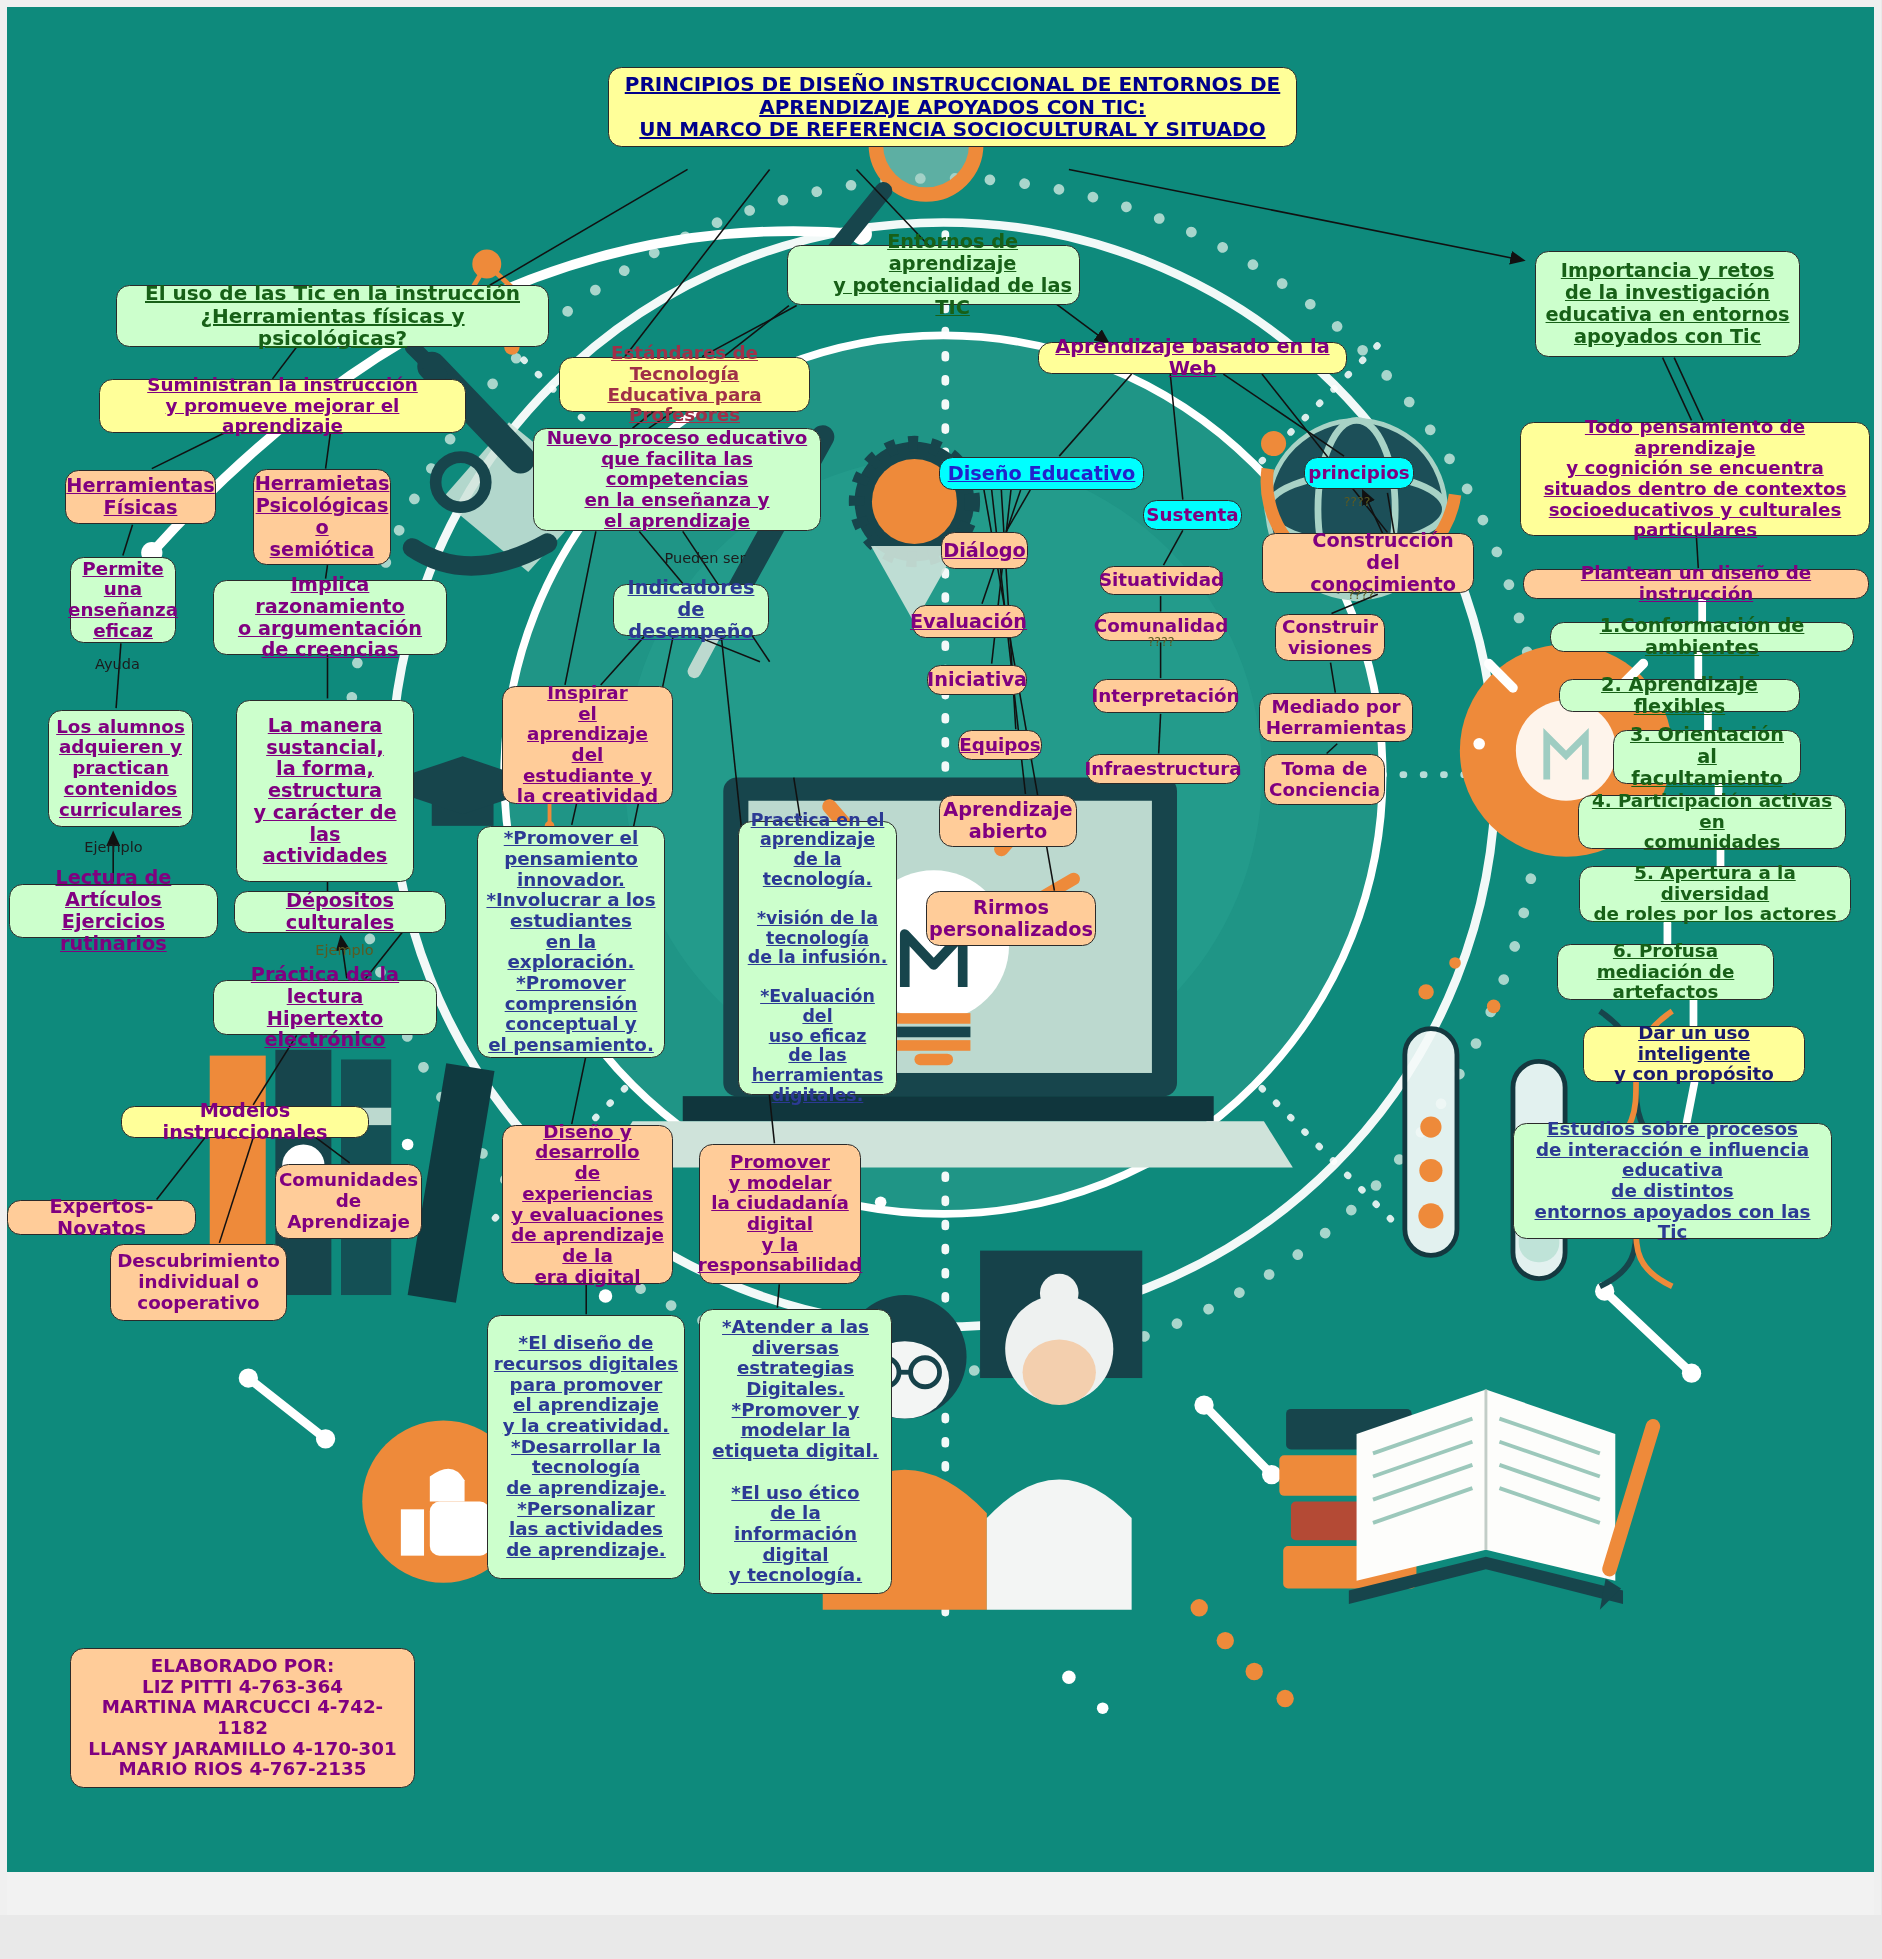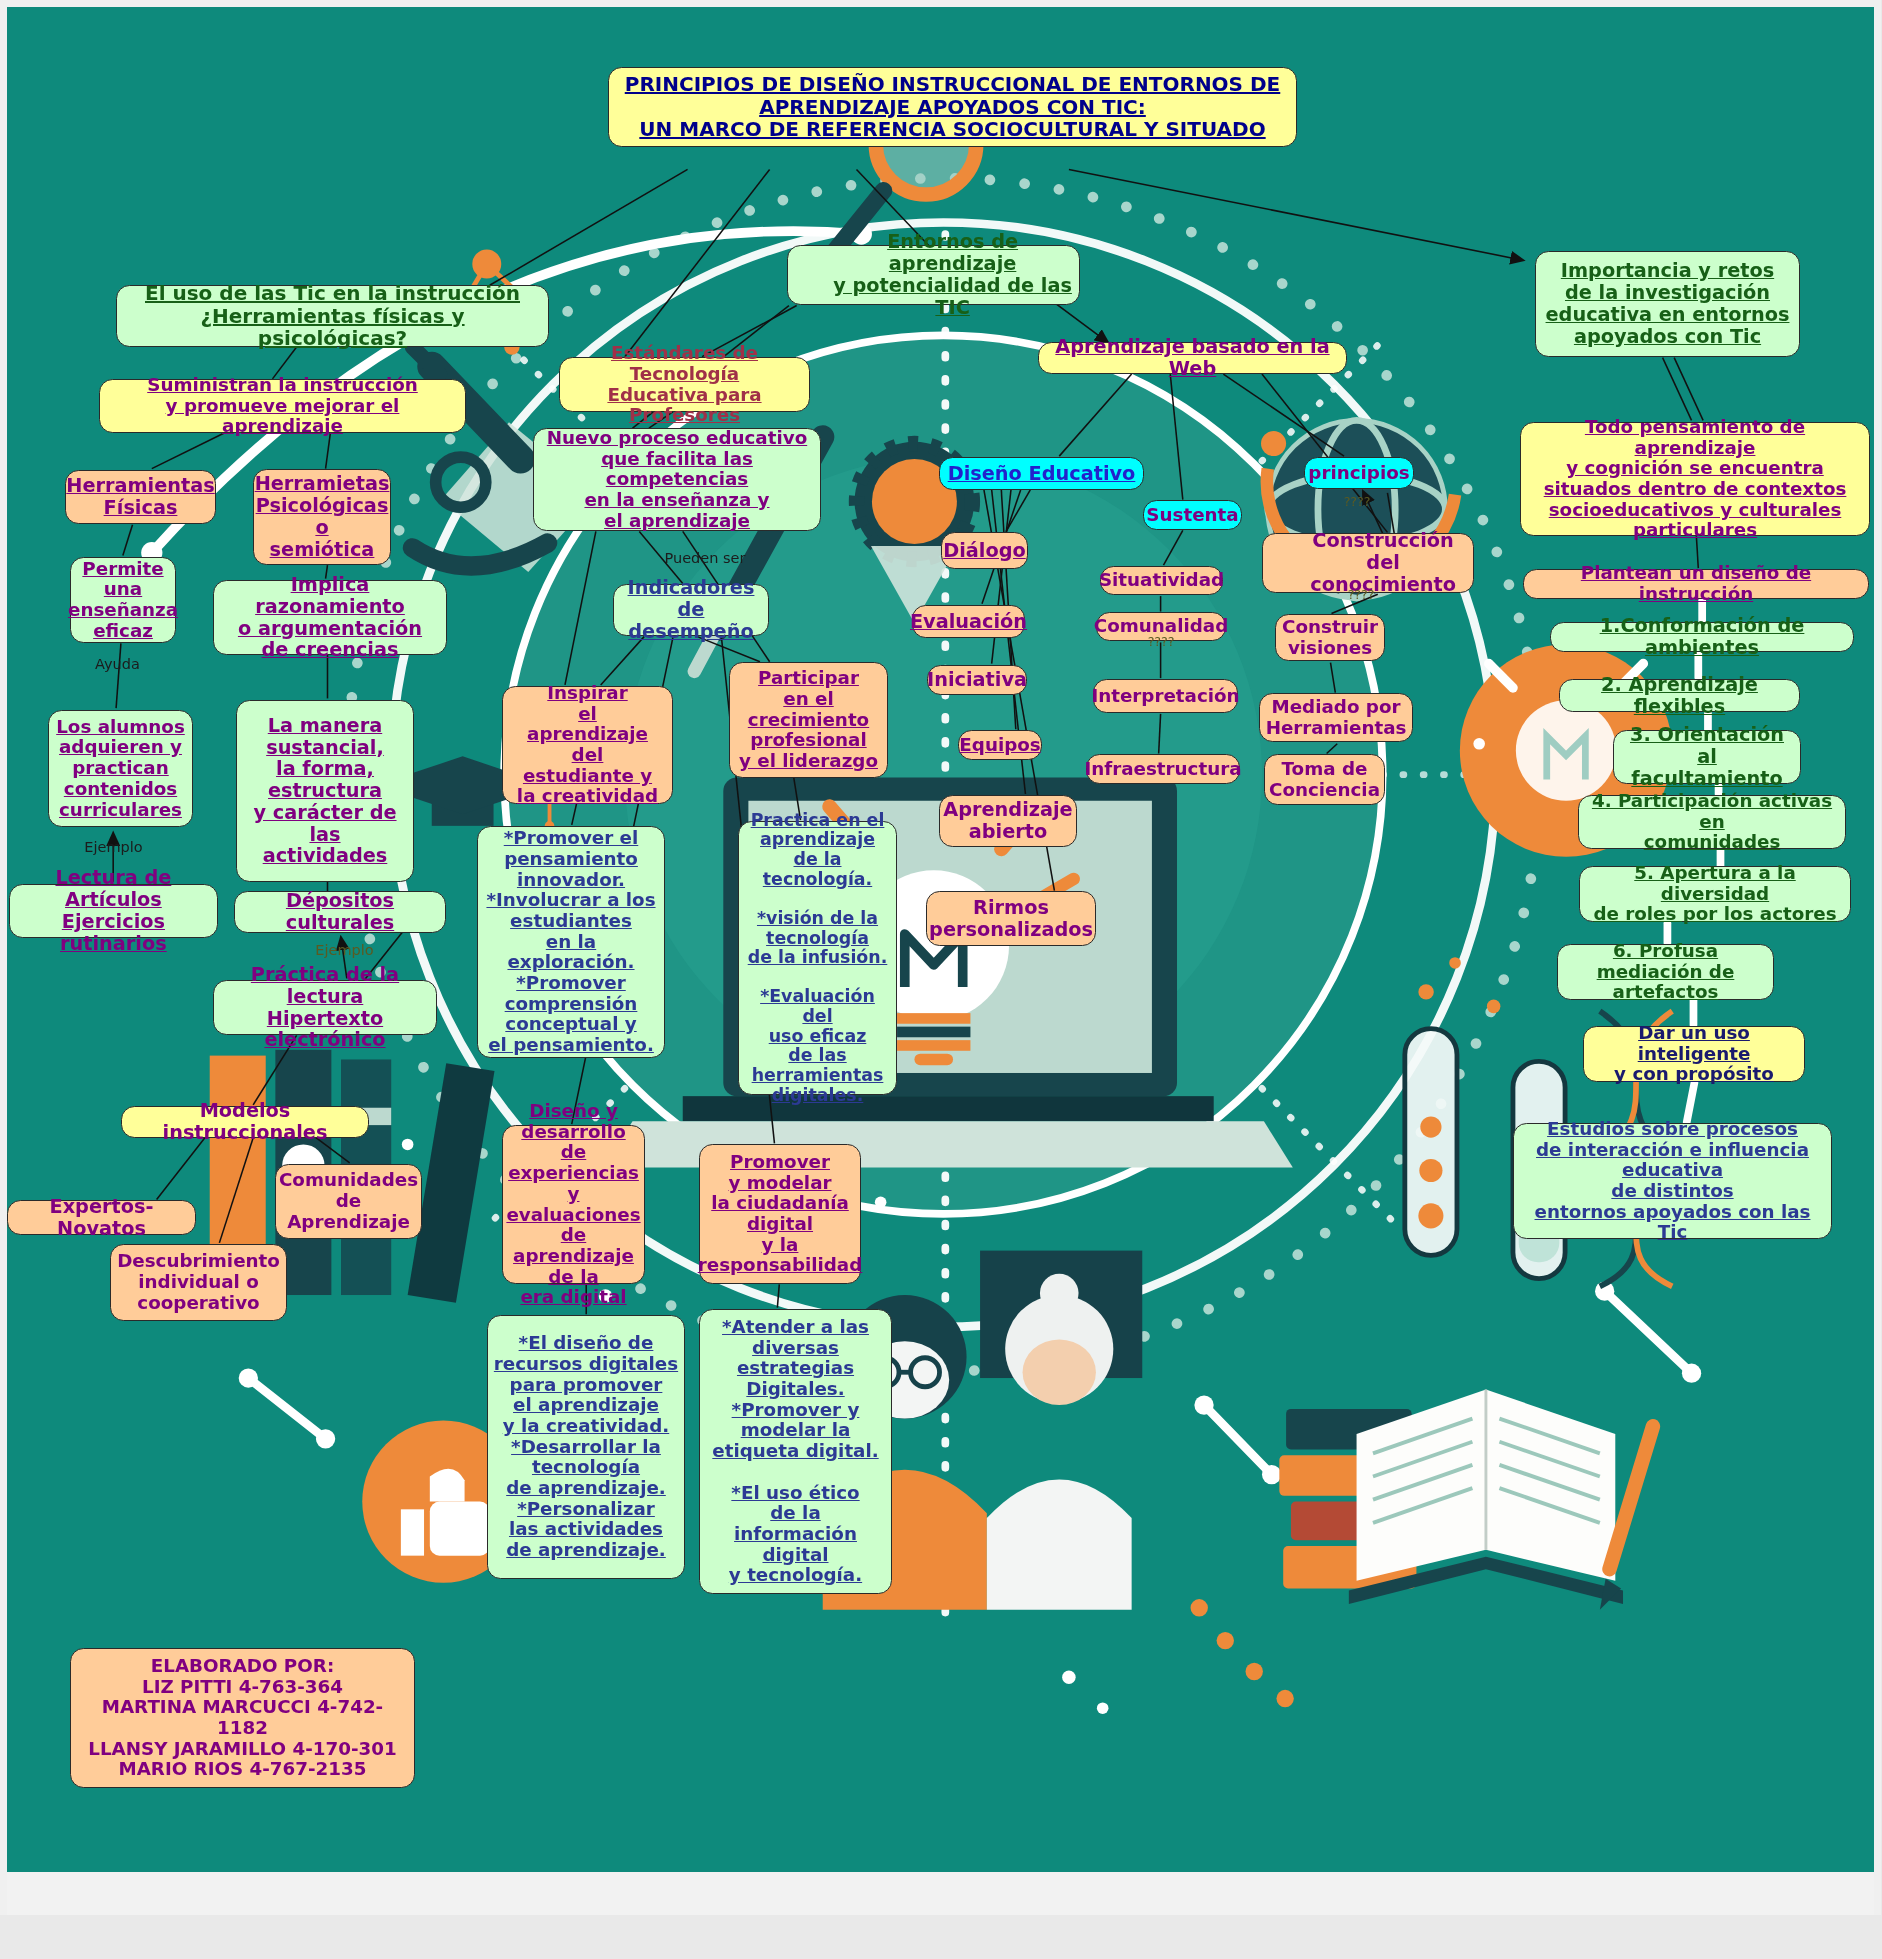--- a/index.html
+++ b/index.html
@@ -385,25 +385,20 @@
 visiones</div>
     <div class="node peach" style="left: 1252px; top: 686px; width: 154px; height: 49px; font-size: 18.3px;">Mediado por
 Herramientas</div>
     <div class="node peach" style="left: 1257px; top: 747px; width: 121px; height: 51px; font-size: 18.3px;">Toma de
 Conciencia</div>
     <div class="node peach u" style="left: 495px; top: 679px; width: 171px; height: 118px; font-size: 18.3px;">Inspirar 
 el 
 aprendizaje del 
 estudiante y
  la creatividad</div>
-    <div class="node peach u" style="left: 722px; top: 655px; width: 159px; height: 116px; font-size: 18.3px;">Participar 
-en el 
-crecimiento 
-profesional
-y el liderazgo</div>
     <div class="node peach" style="left: 932px; top: 788px; width: 138px; height: 52px; font-size: 19.3px;">Aprendizaje
 abierto</div>
     <div class="node peach" style="left: 919px; top: 884px; width: 170px; height: 55px; font-size: 19.3px;">Rirmos
 personalizados</div>
     <div class="node green-bl u" style="left: 470px; top: 819px; width: 188px; height: 232px; font-size: 18.3px;">*Promover el 
 pensamiento 
 innovador.
 *Involucrar a los
  estudiantes 
 en la exploración.
@@ -417,21 +412,21 @@
 
 *visión de la
  tecnología
  de la infusión.
 
 *Evaluación del
  uso eficaz 
 de las 
 herramientas 
 digitales.</div>
-    <div class="node peach u" style="left: 495px; top: 1118px; width: 143px; height: 159px; font-size: 18.3px;">Diseño y 
+    <div class="node peach u" style="left: 495px; top: 1118px; width: 171px; height: 159px; font-size: 18.3px;">Diseño y 
 desarrollo 
 de experiencias
  y evaluaciones 
 de aprendizaje
  de la
 era digital</div>
     <div class="node peach u" style="left: 692px; top: 1137px; width: 162px; height: 140px; font-size: 18.3px;">Promover 
 y modelar 
 la ciudadanía 
 digital

